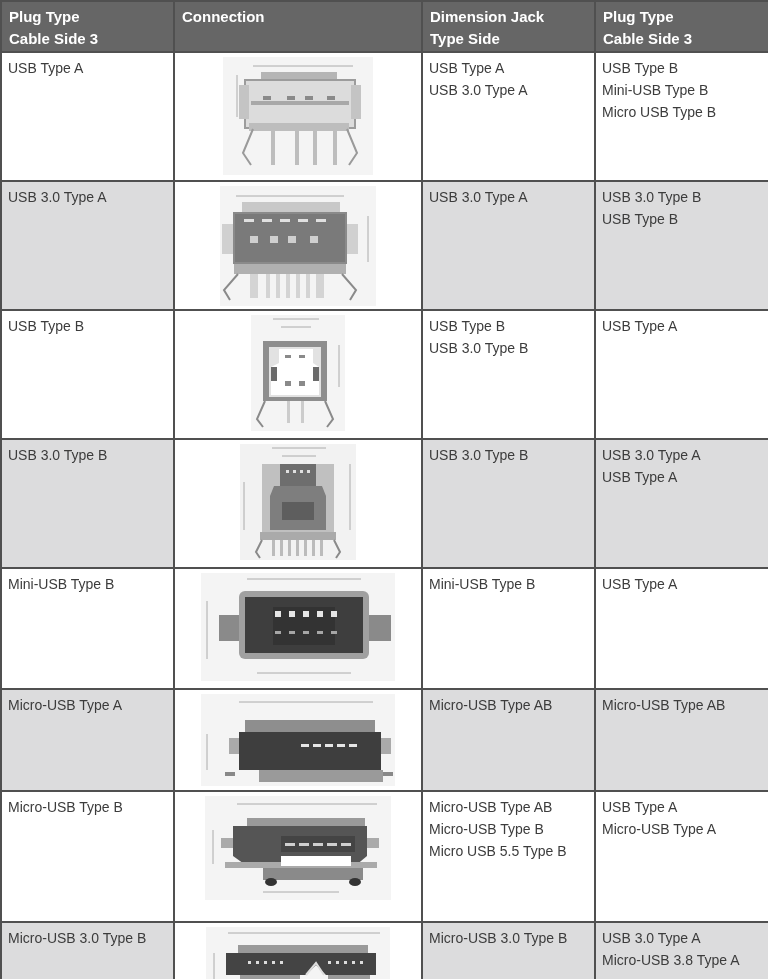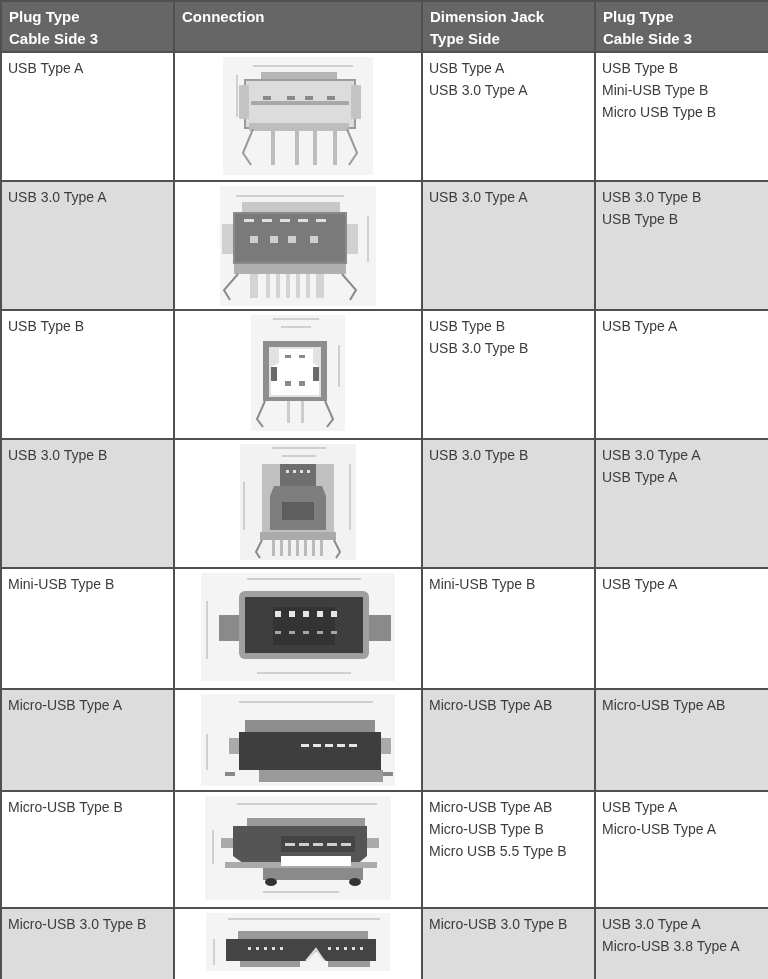--- a/index.html
+++ b/index.html
@@ -292,21 +292,21 @@
         </div>
       </td>
       <td>
         <span class="line">Micro-USB Type AB</span>
       </td>
       <td>
         <span class="line">Micro-USB Type AB</span>
       </td>
     </tr>
 
-    <tr class="plain" style="height:117px">
+    <tr class="plain" style="height:131px">
       <td>
           <span class="line">Micro-USB Type B</span>
         </td>
       <td class="dim">
         <div class="dimbox">
           <svg width="186" height="104" viewBox="0 0 186 104">
             <rect x="0" y="0" width="186" height="104" fill="#f4f4f4"></rect>
             <line x1="32" y1="8" x2="172" y2="8" stroke="#9a9a9a" stroke-width="0.8"></line>
             <line x1="58" y1="96" x2="134" y2="96" stroke="#9a9a9a" stroke-width="0.8"></line>
             <line x1="8" y1="34" x2="8" y2="68" stroke="#9a9a9a" stroke-width="0.8"></line>

